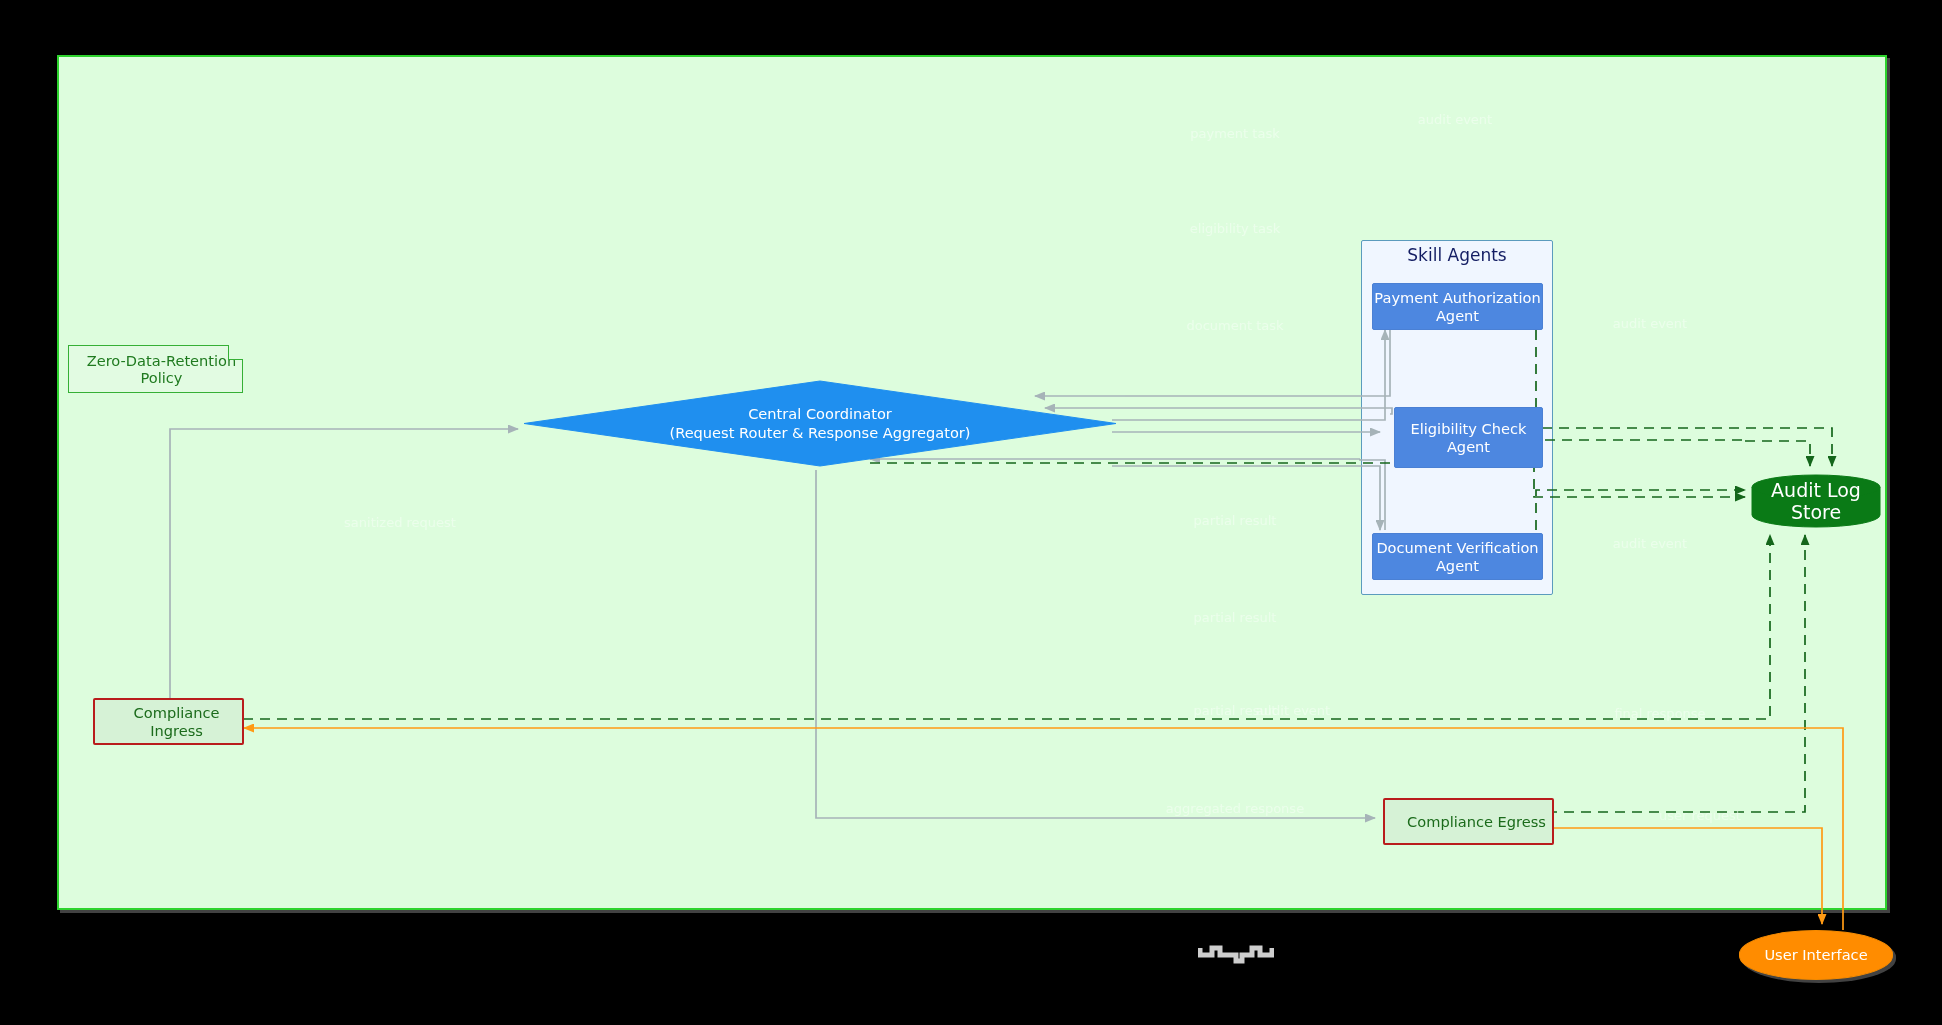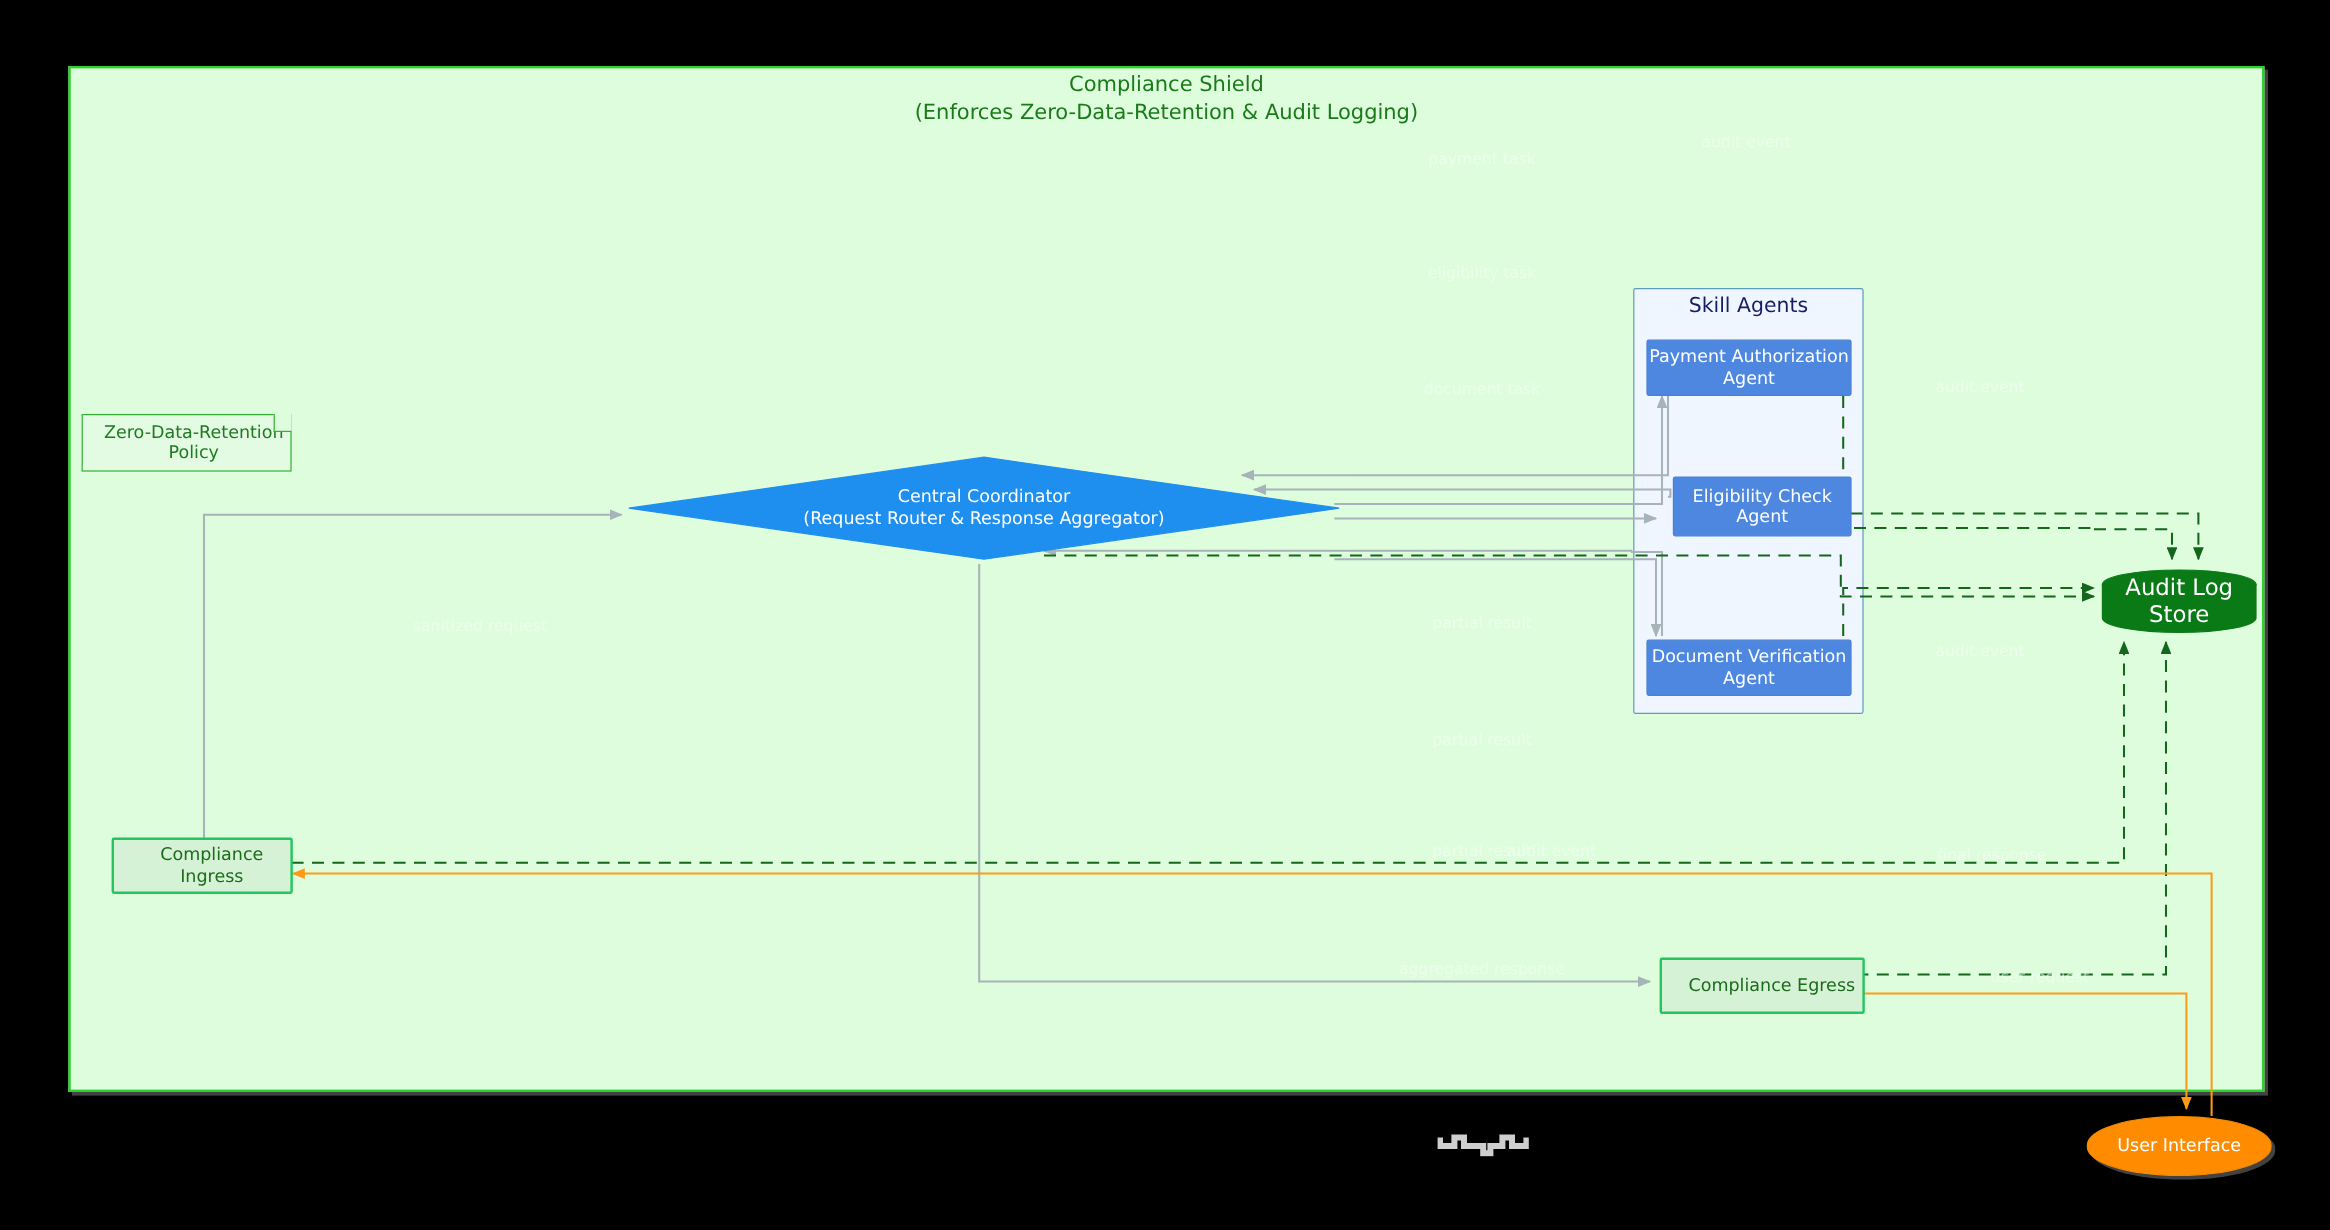--- a/index.html
+++ b/index.html
@@ -93,21 +93,21 @@
   .agent-box {
     background: #4d87e0;
     border: 1px solid #4a80d4;
     color: #ffffff;
     font-size: 14.6px;
     border-radius: 2px;
   }
 
   .green-box {
     background: #d6f2d6;
-    border: 2px solid #22c55e;
+    border: 2px solid #b91c1c;
     color: #1b6b1b;
     font-size: 14.6px;
     border-radius: 2px;
     padding-left: 16px;
   }
 
   
   #note-policy {
     background: #e2fbe2;
     border: 1.6px solid #35b035;
@@ -208,22 +208,20 @@
     height: 22px;
     opacity: 0.88;
   }
 </style>
 </head>
 <body>
 
 <div id="canvas">
 
   <div id="shield-frame"></div>
-  <div id="shield-title">Compliance Shield
-(Enforces Zero-Data-Retention &amp; Audit Logging)</div>
 
   <div id="agents-frame"></div>
   <div id="agents-title">Skill Agents</div>
 
   <svg class="layer" viewBox="0 0 1942 1025" xmlns="http://www.w3.org/2000/svg">
     <defs>
       <marker id="ar-gray" markerWidth="11" markerHeight="9" refX="10" refY="4.5" orient="auto" markerUnits="userSpaceOnUse">
         <path d="M0,0 L11,4.5 L0,9 z" fill="#a6b3b8"></path>
       </marker>
       <marker id="ar-green" markerWidth="11" markerHeight="9" refX="10" refY="4.5" orient="auto" markerUnits="userSpaceOnUse">
@@ -289,21 +287,21 @@
   <div id="coordinator-wrap">
     <div id="coordinator-label">Central Coordinator
 (Request Router &amp; Response Aggregator)</div>
   </div>
 
   <div class="node agent-box" style="left:1372px; top:283px; width:171px; height:47px;">
     <span>Payment Authorization
 Agent</span>
   </div>
 
-  <div class="node agent-box" style="left:1394px; top:397px; width:149px; height:50px;">
+  <div class="node agent-box" style="left:1394px; top:407px; width:149px; height:61px;">
     <span>Eligibility Check
 Agent</span>
   </div>
 
   <div class="node agent-box" style="left:1372px; top:533px; width:171px; height:47px;">
     <span>Document Verification
 Agent</span>
   </div>
 
   <div class="node green-box" style="left:93px; top:698px; width:151px; height:47px;">

